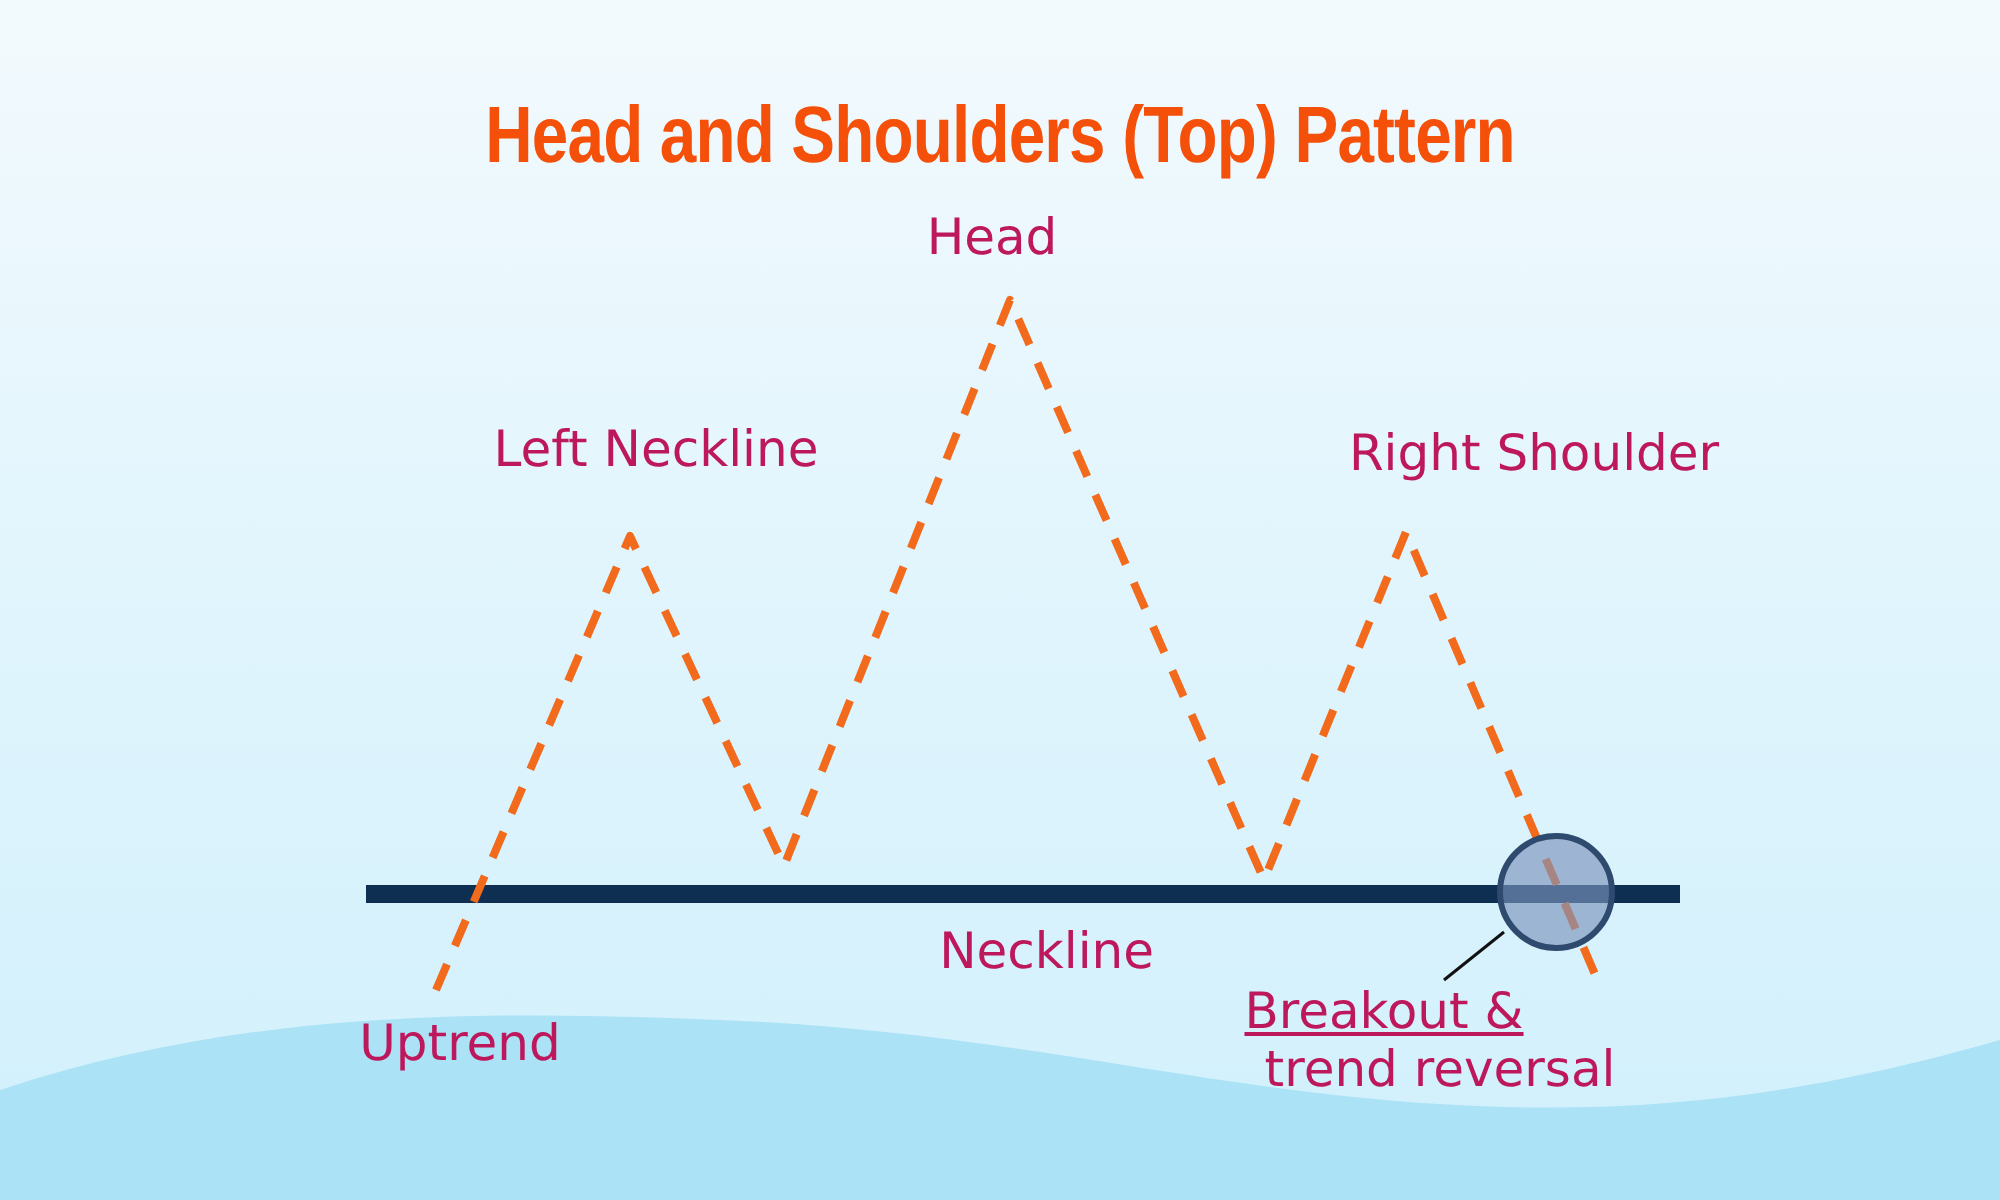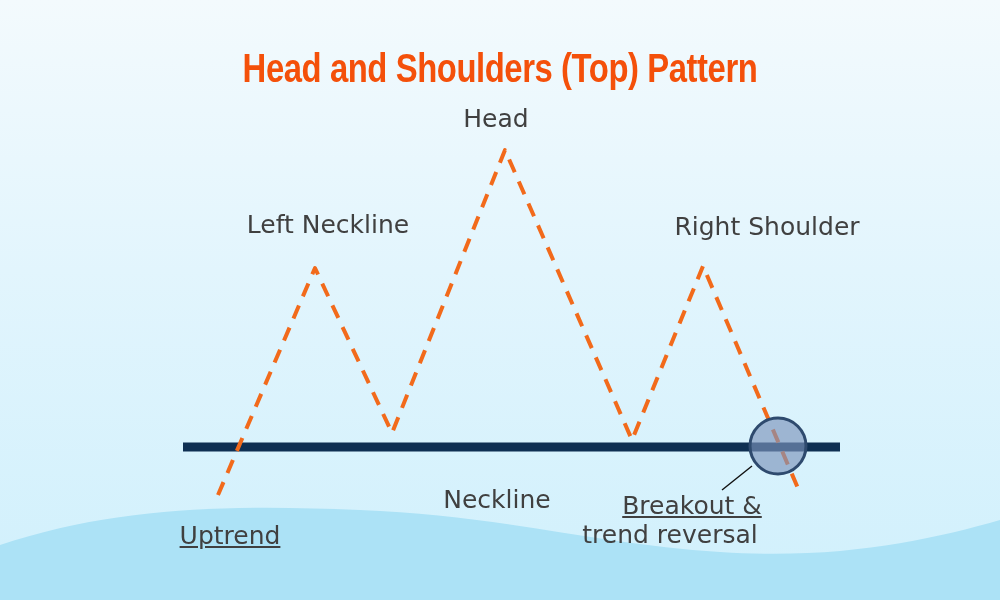--- a/index.html
+++ b/index.html
@@ -10,21 +10,21 @@
     .canvas {
       position: absolute; left: 0; top: 0; width: 1000px; height: 600px;
     }
     .title {
       position: absolute; left: 0; width: 1000px; top: 46px; text-align: center;
       font-family: "Liberation Sans", sans-serif; font-weight: bold;
       font-size: 40px; letter-spacing: -0.5px; transform: scaleX(0.82);
       transform-origin: 50% 50%;
     }
     .label {
-      position: absolute; color: #404040; font-size: 25px; white-space: nowrap;
+      position: absolute; color: #be185d; font-size: 25px; white-space: nowrap;
       font-family: "DejaVu Sans", sans-serif; line-height: 30px;
     }
     .center { text-align: center; }
   </style>
 </head>
 <body>
 
 <svg class="canvas" viewBox="0 0 1000 600" width="1000" height="600">
   <defs>
     <linearGradient id="bg" x1="0" y1="0" x2="0" y2="1">
@@ -42,16 +42,16 @@
 
   <line x1="752" y1="466" x2="722" y2="490" stroke="#111" stroke-width="1.5"></line>
   <circle cx="778" cy="446" r="28" fill="#7C94BC" fill-opacity="0.65" stroke="#2E4A6E" stroke-width="3"></circle>
 </svg>
 
 <div class="title" style="color:#F4500A;">Head and Shoulders (Top) Pattern</div>
 
 <div class="label center" style="left:446px; top:104px; width:100px;">Head</div>
 <div class="label center" style="left:218px; top:210px; width:220px;">Left Neckline</div>
 <div class="label center" style="left:652px; top:212px; width:230px;">Right Shoulder</div>
-<div class="label center" style="left:417px; top:485px; width:160px;">Neckline</div>
-<div class="label center" style="left:160px; top:521px; width:140px;text-decoration:underline;">Uptrend</div>
+<div class="label center" style="left:417px; top:461px; width:160px;text-align:right;">Neckline</div>
+<div class="label center" style="left:160px; top:507px; width:140px;">Uptrend</div>
 <div class="label center" style="left:592px; top:491px; width:200px;text-decoration:underline;">Breakout &amp;</div>
-<div class="label center" style="left:560px; top:520px; width:220px;">trend reversal</div>
+<div class="label center" style="left:610px; top:520px; width:220px;">trend reversal</div>
 
 </body></html>

